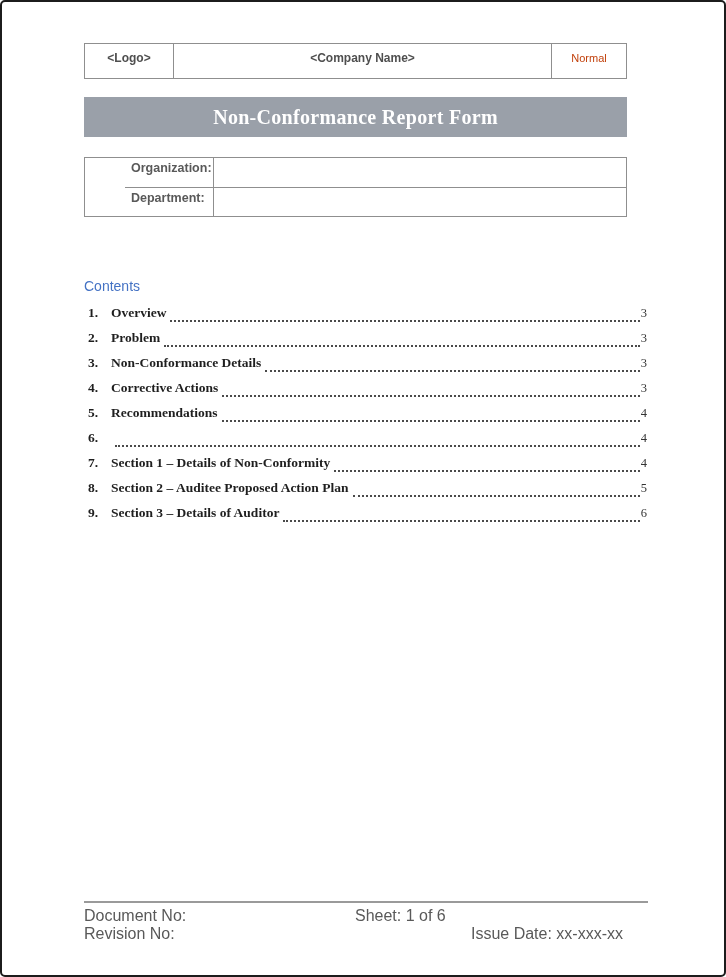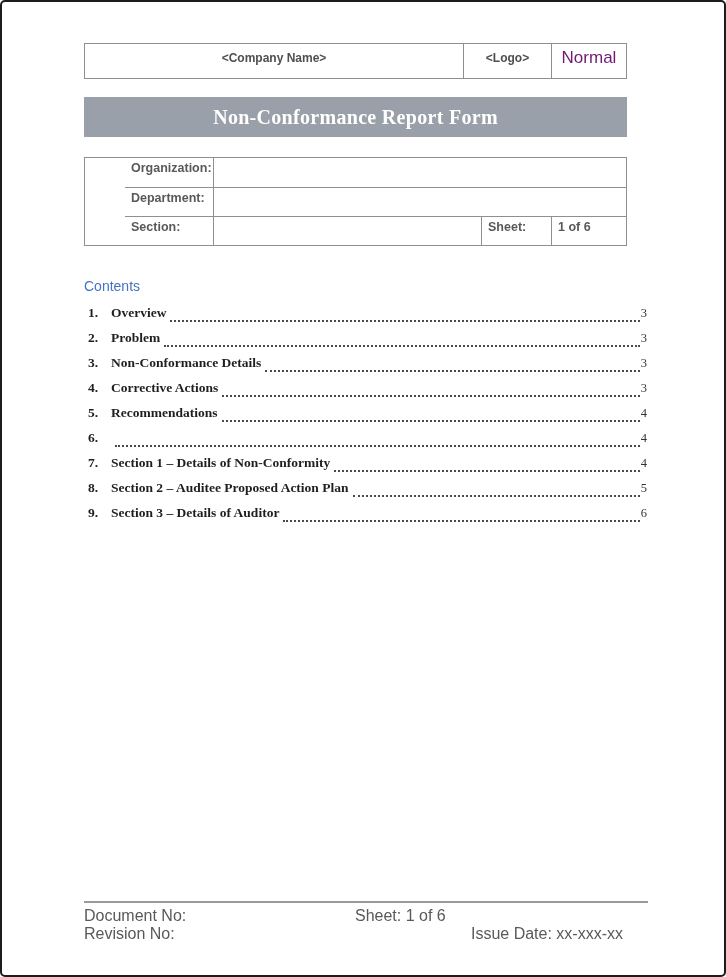--- a/index.html
+++ b/index.html
@@ -29,21 +29,21 @@
   }
   .header-cell{
     box-sizing:border-box;display:flex;align-items:center;justify-content:center;
     padding-bottom:6px;
   }
   .header-cell + .header-cell{border-left:1px solid var(--table-border);}
   .hc-logo{width:88px;}
   .hc-company{flex:1;}
   .hc-type{width:75px;}
   .hc-bold{font-weight:bold;font-size:12px;color:#4f4f4f;}
-  .hc-normal{font-size:17px;color:#701a75;}
+  .hc-normal{font-size:11px;color:#c2410c;}
   
   .banner{
     position:absolute;left:82px;top:95px;width:543px;height:40px;
     background:var(--banner-bg);
     display:flex;align-items:center;justify-content:center;
   }
   .banner span{
     font-family:"Liberation Serif", serif;
     font-weight:bold;font-size:20px;color:#ffffff;letter-spacing:.3px;
   }
@@ -95,49 +95,43 @@
   .ft-sheet{left:271px;top:1px;}
   .ft-revno{left:0;top:19px;}
   .ft-issue{right:25px;top:19px;}
 </style>
 </head>
 <body>
 
 <div class="page">
 
   <div class="header-table">
+    <div class="header-cell hc-logo">
+      <span class="hc-bold">&lt;Logo&gt;</span>
+    </div>
     <div class="header-cell hc-company">
       <span class="hc-bold">&lt;Company Name&gt;</span>
-    </div>
-    <div class="header-cell hc-logo">
-      <span class="hc-bold">&lt;Logo&gt;</span>
     </div>
     <div class="header-cell hc-type">
       <span class="hc-normal">Normal</span>
     </div>
   </div>
 
   <div class="banner">
     <span>Non-Conformance Report Form</span>
   </div>
 
   <div class="info-table">
     <div class="info-row">
       <div class="info-cell ic-label">Organization:</div>
       <div class="info-cell ic-value"></div>
     </div>
     <div class="info-row">
       <div class="info-cell ic-label">Department:</div>
       <div class="info-cell ic-value"></div>
-    </div>
-    <div class="info-row">
-      <div class="info-cell ic-label">Section:</div>
-      <div class="info-cell ic-value"></div>
-      <div class="info-cell ic-sheet-label">Sheet:</div>
-      <div class="info-cell ic-sheet-value">1 of 6</div>
     </div>
   </div>
 
   <div class="contents-heading">Contents</div>
 
   <div class="toc">
     <div class="toc-item">
       <span class="toc-num">1.</span>
       <span class="toc-title">Overview</span>
       <span class="toc-dots"></span>

